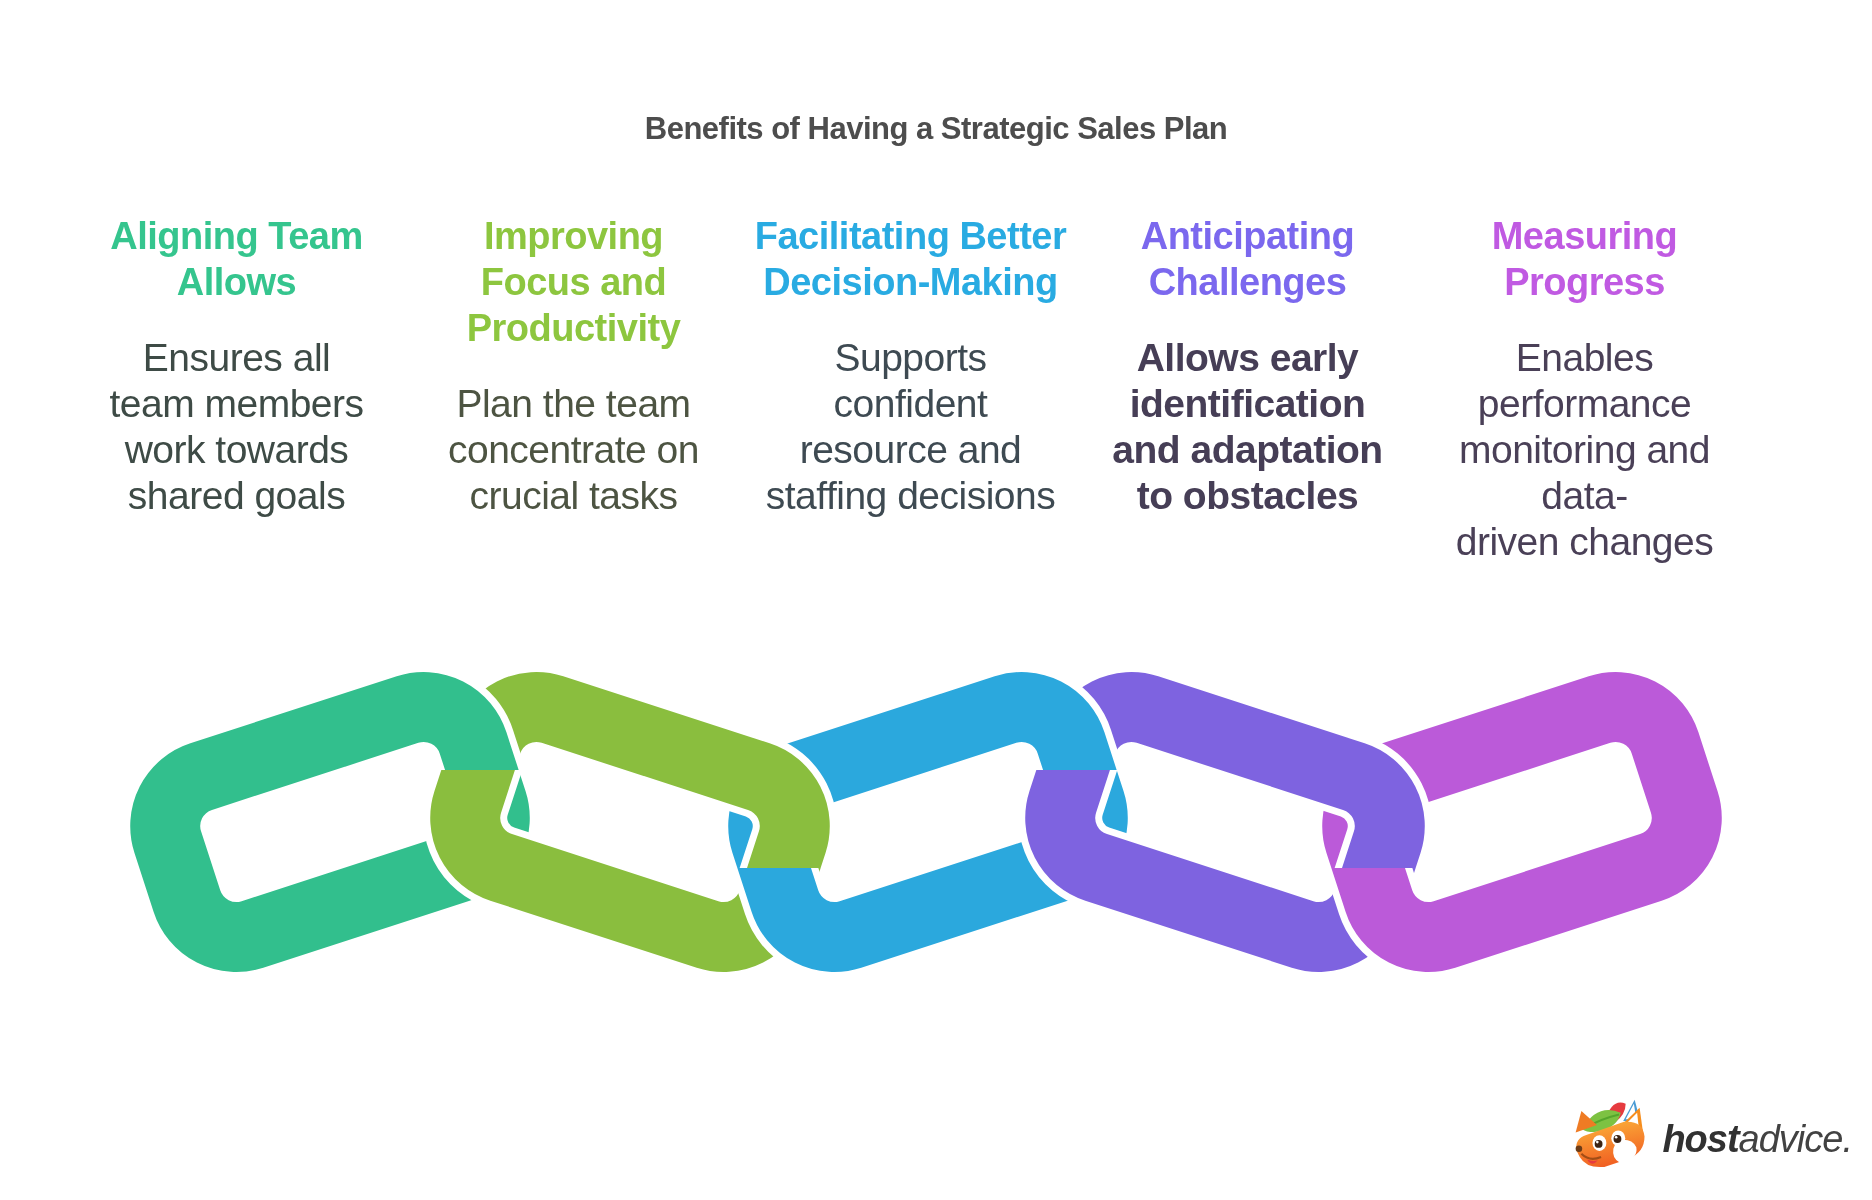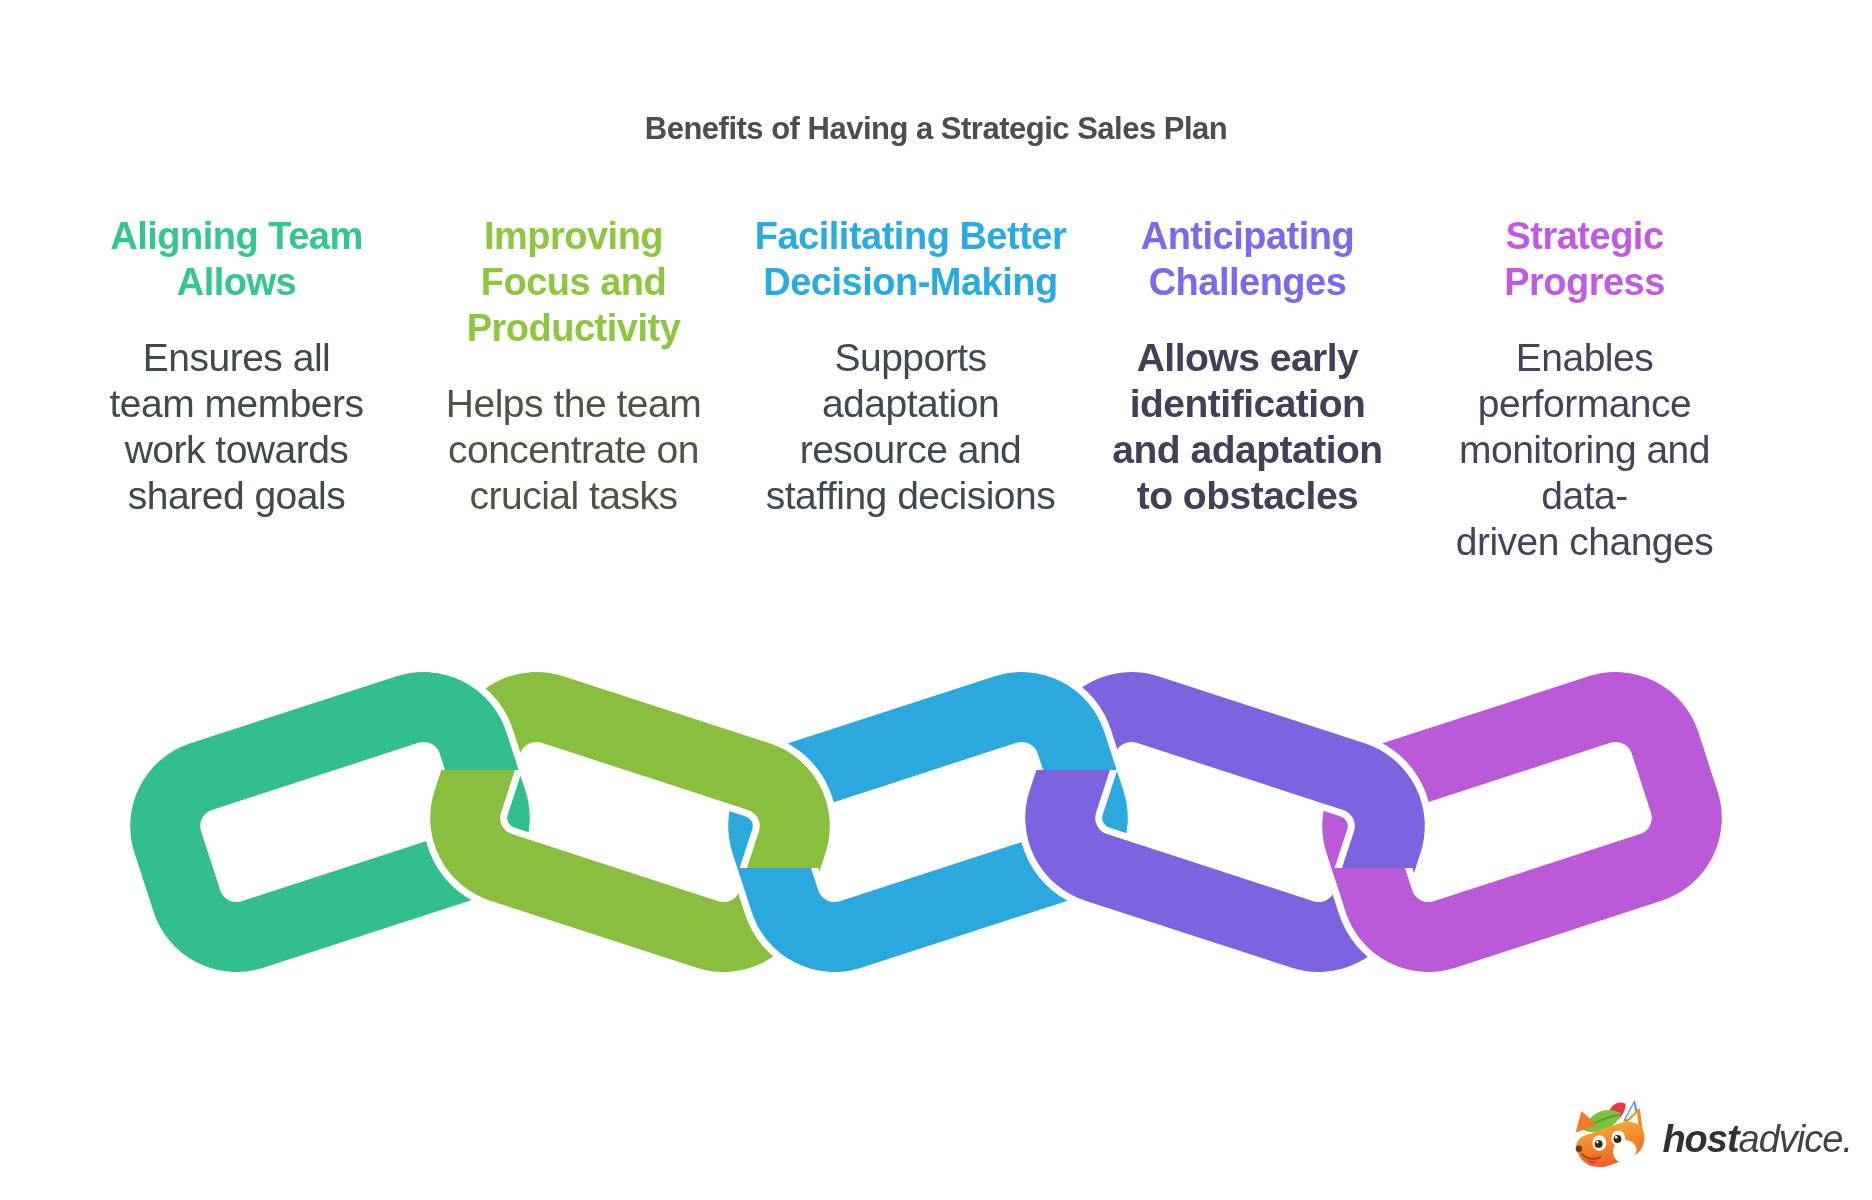--- a/index.html
+++ b/index.html
@@ -57,42 +57,42 @@
 Allows</div>
     <div class="col-body" style="color: rgb(62, 75, 70);">Ensures all
 team members
 work towards
 shared goals</div>
   </div>
   <div class="col">
     <div class="col-title" style="color: rgb(141, 198, 63);">Improving
 Focus and
 Productivity</div>
-    <div class="col-body" style="color: rgb(77, 84, 66);">Helps the team
+    <div class="col-body" style="color: rgb(77, 84, 66);">Plan the team
 concentrate on
 crucial tasks</div>
   </div>
   <div class="col">
     <div class="col-title" style="color: rgb(41, 171, 226);">Facilitating Better
 Decision-Making</div>
     <div class="col-body" style="color: rgb(62, 74, 82);">Supports
-adaptation
+confident
 resource and
 staffing decisions</div>
   </div>
   <div class="col">
     <div class="col-title" style="color: rgb(123, 104, 238);">Anticipating
 Challenges</div>
     <div class="col-body" style="color: rgb(70, 62, 86); font-weight: bold;">Allows early
 identification
 and adaptation
 to obstacles</div>
   </div>
   <div class="col">
-    <div class="col-title" style="color: rgb(192, 90, 226);">Strategic
+    <div class="col-title" style="color: rgb(192, 90, 226);">Measuring
 Progress</div>
     <div class="col-body" style="color: rgb(74, 64, 87);">Enables
 performance
 monitoring and data-
 driven changes</div>
   </div>
 </div>
 
 <svg class="chain" viewBox="0 0 1872 1200" aria-hidden="true">
   <defs>

